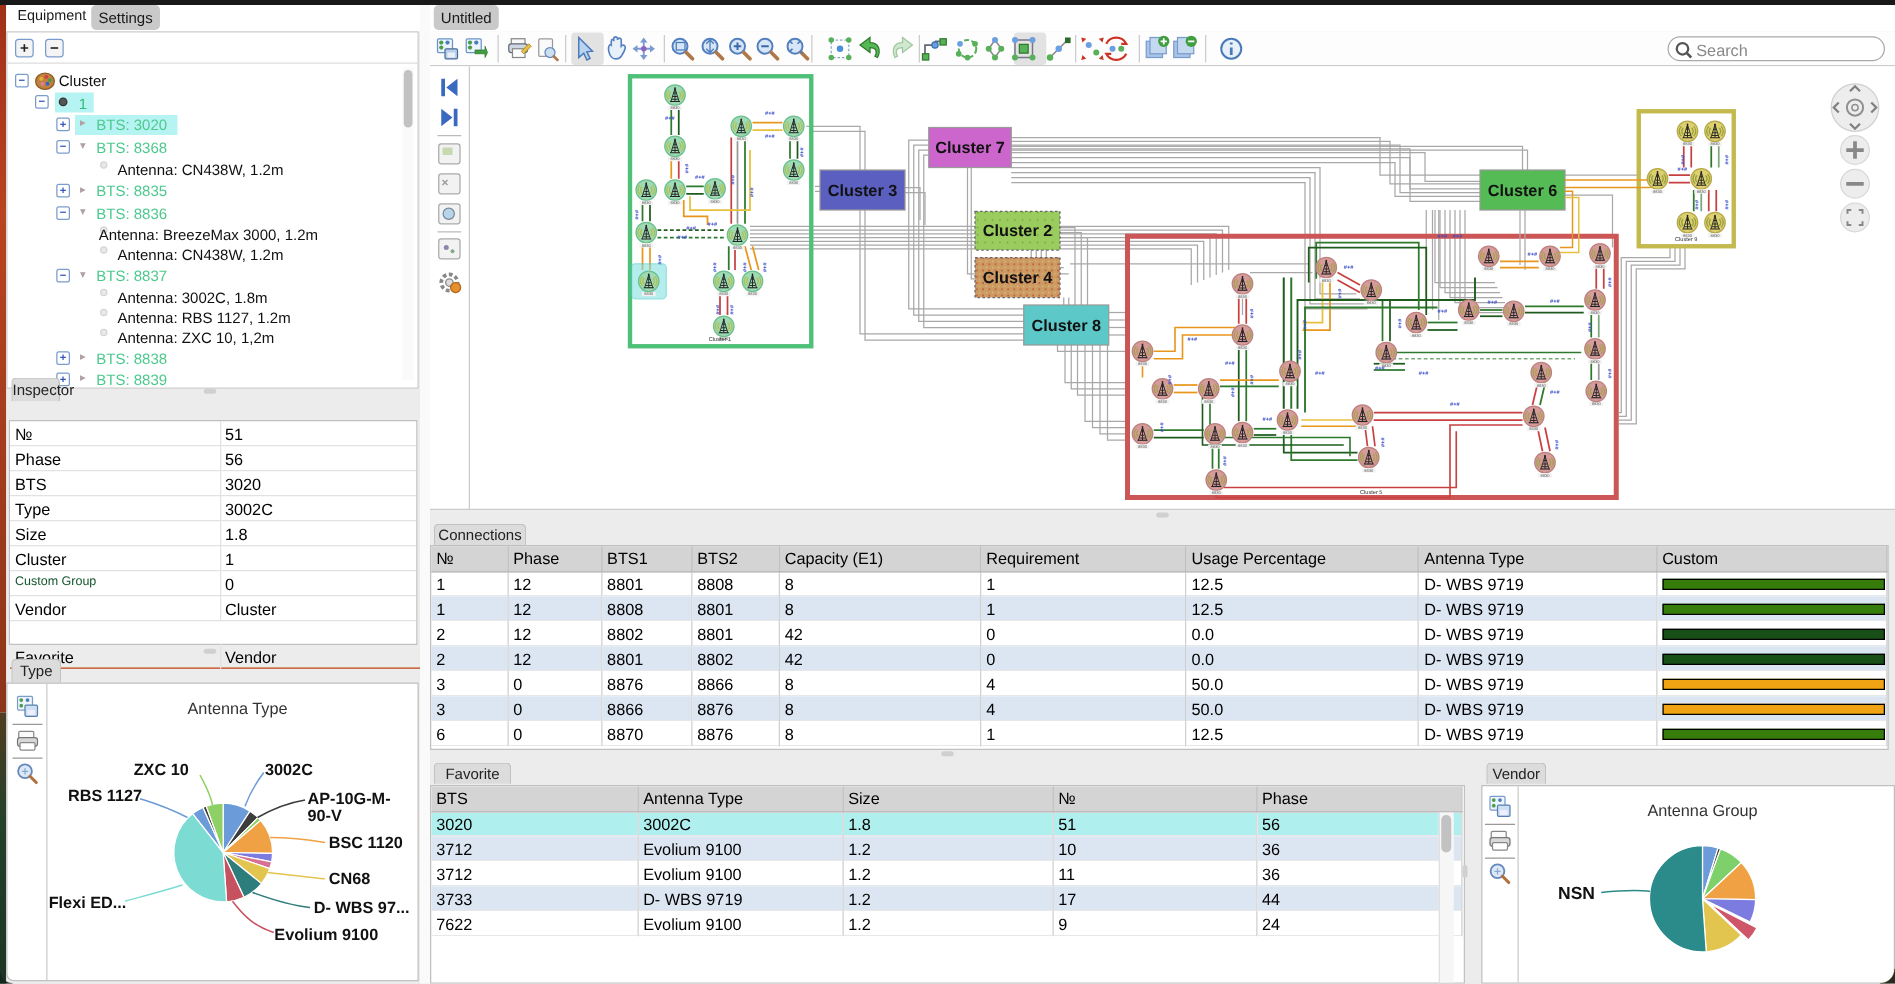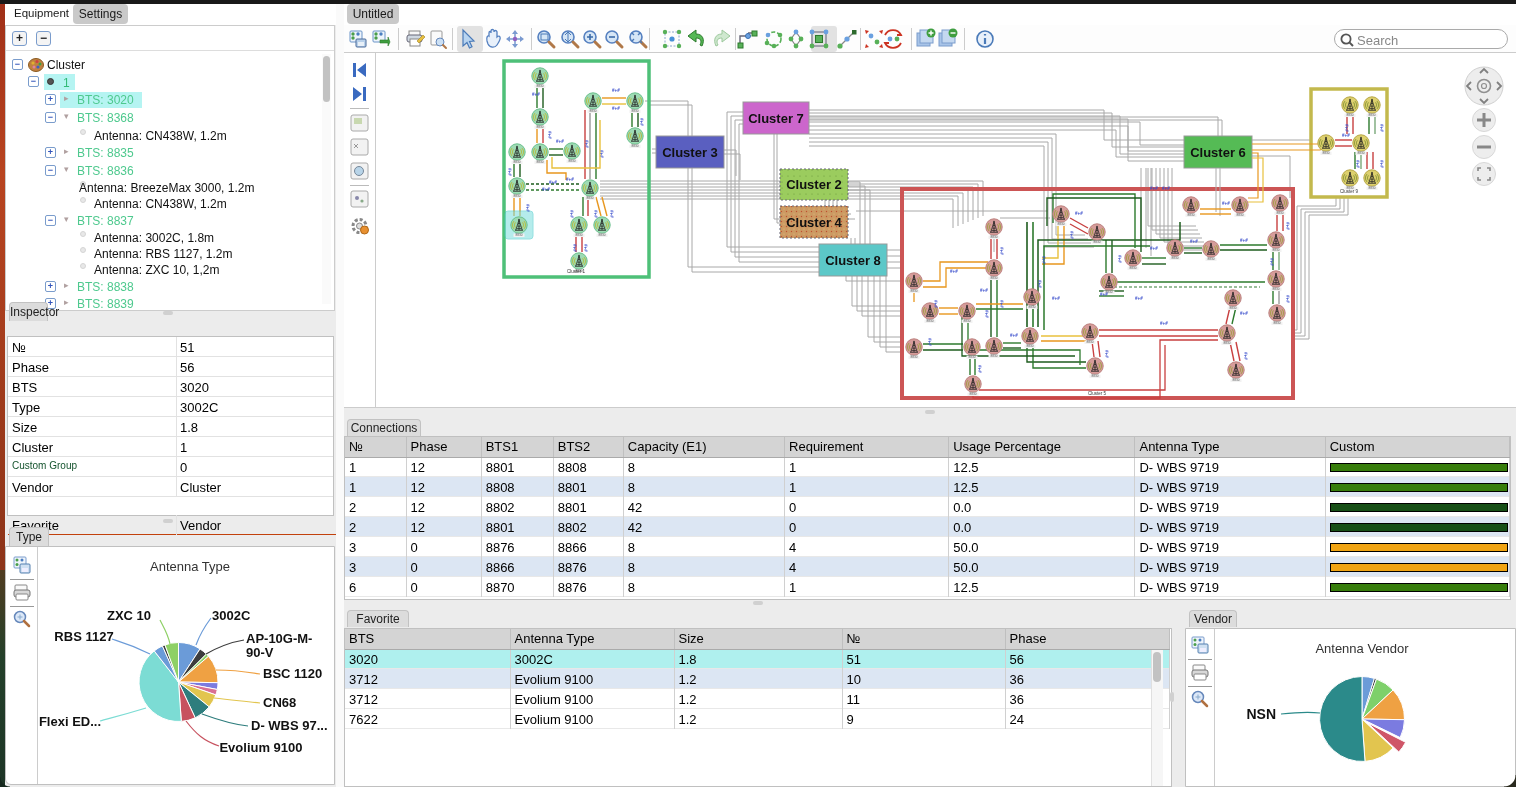--- a/index.html
+++ b/index.html
@@ -1160,20 +1160,27 @@
             <td>10</td>
             <td>36</td>
           </tr>
           <tr>
             <td>3712</td>
             <td>Evolium 9100</td>
             <td>1.2</td>
             <td>11</td>
             <td>36</td>
           </tr>
+          <tr class="alt">
+            <td>3733</td>
+            <td>D- WBS 9719</td>
+            <td>1.2</td>
+            <td>17</td>
+            <td>44</td>
+          </tr>
           <tr>
             <td>7622</td>
             <td>Evolium 9100</td>
             <td>1.2</td>
             <td>9</td>
             <td>24</td>
           </tr>
         </tbody>
       </table>
       <div class="abs" style="left:806px;top:21px;width:12px;height:137px;background:#f6f6f6;border-left:1px solid #e0e0e0"></div>
@@ -1195,18 +1202,18 @@
 <rect x="1" y="7" width="16" height="7" rx="2" fill="#d8d8d8" stroke="#777"></rect>
 <rect x="3" y="11" width="12" height="6" rx="1" fill="#fff" stroke="#888"></rect>
     </svg>
 <div class="abs" style="left:1188px;top:686px;width:24px;height:1px;background:#999"></div>
 <svg class="abs" style="left:1191px;top:690px" width="18" height="18" viewBox="0 0 18 18">
 <circle cx="7" cy="7" r="5.5" fill="#dce8f8" stroke="#6688bb" stroke-width="1.5"></circle>
 <path d="M11,11 L16,16" stroke="#b07040" stroke-width="2.5" stroke-linecap="round"></path>
 <path d="M4.5,7 h5 M7,4.5 v5" stroke="#88aacc" stroke-width="1"></path>
     </svg>
 <div class="abs" style="left:1214px;top:629px;width:1px;height:157px;background:#ccc"></div>
-<div class="abs" style="left:1272px;top:641px;width:180px;text-align:center;font-size:13px;color:#333">Antenna Vendor</div>
+<div class="abs" style="left:1272px;top:641px;width:180px;text-align:center;font-size:13px;color:#333">Antenna Group</div>
 <div class="abs" style="left:1170px;top:692px;width:4px;height:10px;border-radius:2px;background:#d0d0d0"></div>
 <div class="abs" style="left:925px;top:410px;width:10px;height:4px;border-radius:2px;background:#d0d0d0"></div>
 <div class="abs" style="left:753px;top:601px;width:10px;height:4px;border-radius:2px;background:#d0d0d0"></div>
 <div class="abs" style="left:1504px;top:775px;width:12px;height:12px;background:radial-gradient(circle at 0 0,transparent 11px,#2a2a1e 12px);z-index:50"></div>
 <div class="abs" style="left:0;top:777px;width:10px;height:10px;background:radial-gradient(circle at 10px 0,transparent 9px,#16281e 10px);z-index:50"></div>
 </div>
 </body></html>

